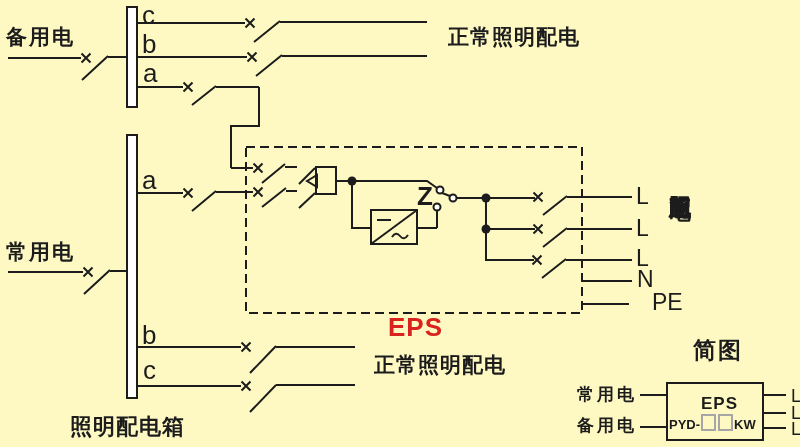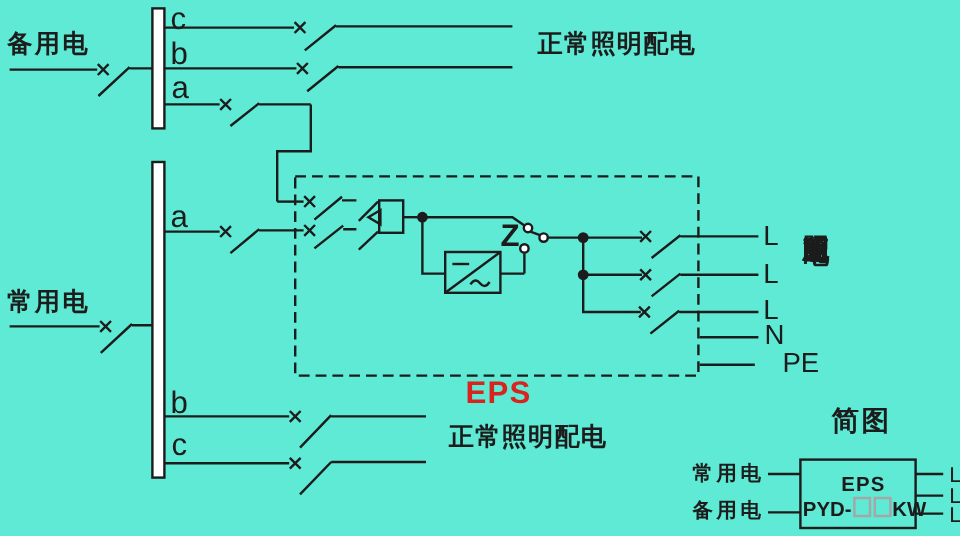--- a/index.html
+++ b/index.html
@@ -1,25 +1,25 @@
 <!DOCTYPE html>
 <html><head>
 <meta charset="utf-8">
 <style>
   html,body{margin:0;padding:0;background:#fff;}
-  #stage{position:relative;width:800px;height:447px;background:#5eead4;overflow:hidden;
+  #stage{position:relative;width:800px;height:447px;background:#fef9c3;overflow:hidden;
          font-family:"Liberation Sans","DejaVu Sans",sans-serif;color:#1c1c1c;}
   #stage svg{position:absolute;left:0;top:0;}
   .lbl{position:absolute;line-height:1;white-space:nowrap;color:#1c1c1c;}
   .cjk{font-weight:bold;letter-spacing:2px;}
   .phase{font-size:26px;font-weight:400;}
   .term{font-size:23px;font-weight:400;}
   .eps-red{font-size:26px;font-weight:bold;letter-spacing:1px;}
   .vtext{writing-mode:vertical-rl;text-orientation:upright;letter-spacing:1px;}
-  .model{display:flex;align-items:center;font-size:17px;font-weight:bold;}
+  .model{display:flex;align-items:center;font-size:13px;font-weight:bold;}
   .sq{display:inline-block;width:11px;height:13px;border:2.5px solid #a6a6a6;margin:0 1px;position:relative;top:-2px;}
 </style>
 </head>
 <body>
 
 <div id="stage">
 
   <svg width="800" height="447" viewBox="0 0 800 447">
     <defs>
       <g id="xm">
@@ -127,20 +127,21 @@
   <div class="lbl phase" style="left:142px;top:2px;">c</div>
   <div class="lbl phase" style="left:142px;top:31px;">b</div>
   <div class="lbl phase" style="left:143px;top:60px;">a</div>
 
   <div class="lbl phase" style="left:142px;top:167px;">a</div>
   <div class="lbl phase" style="left:142px;top:322px;">b</div>
   <div class="lbl phase" style="left:143px;top:357px;">c</div>
 
   <div class="lbl cjk" style="left:448px;top:26px;font-size:21px;letter-spacing:1px;">正常照明配电</div>
   <div class="lbl cjk" style="left:374px;top:354px;font-size:21px;letter-spacing:1px;">正常照明配电</div>
+  <div class="lbl cjk" style="left:70px;top:416px;font-size:22px;letter-spacing:1px;">照明配电箱</div>
 
   <div class="lbl eps-red" style="left:388px;top:314px;color:#d9231f;">EPS</div>
   <div class="lbl" style="left:417px;top:183px;font-size:26px;font-weight:bold;">Z</div>
 
   <div class="lbl term" style="left:636px;top:185px;">L</div>
   <div class="lbl term" style="left:636px;top:217px;">L</div>
   <div class="lbl term" style="left:636px;top:247px;">L</div>
   <div class="lbl term" style="left:637px;top:268px;">N</div>
   <div class="lbl term" style="left:652px;top:291px;">PE</div>
 

